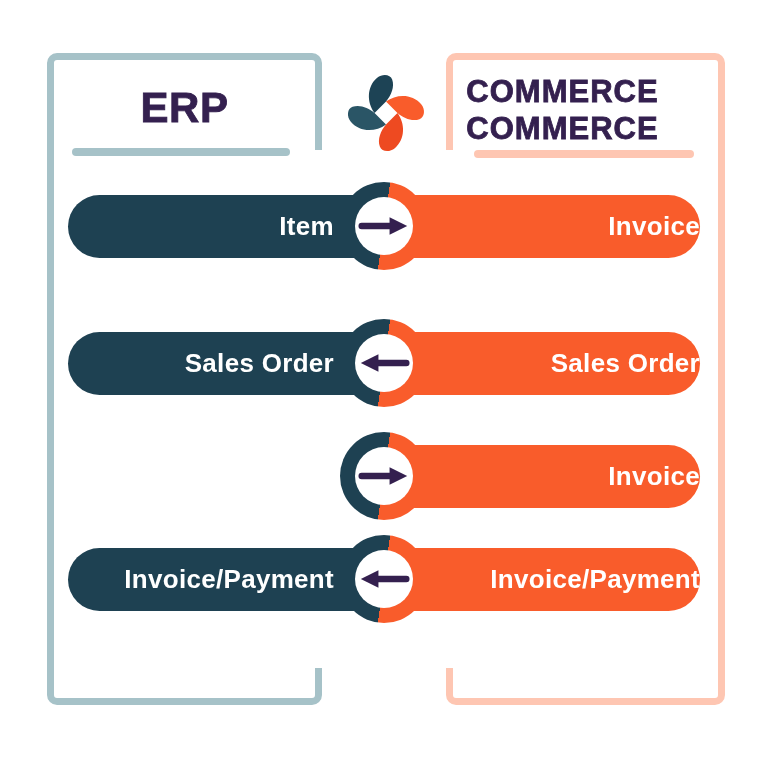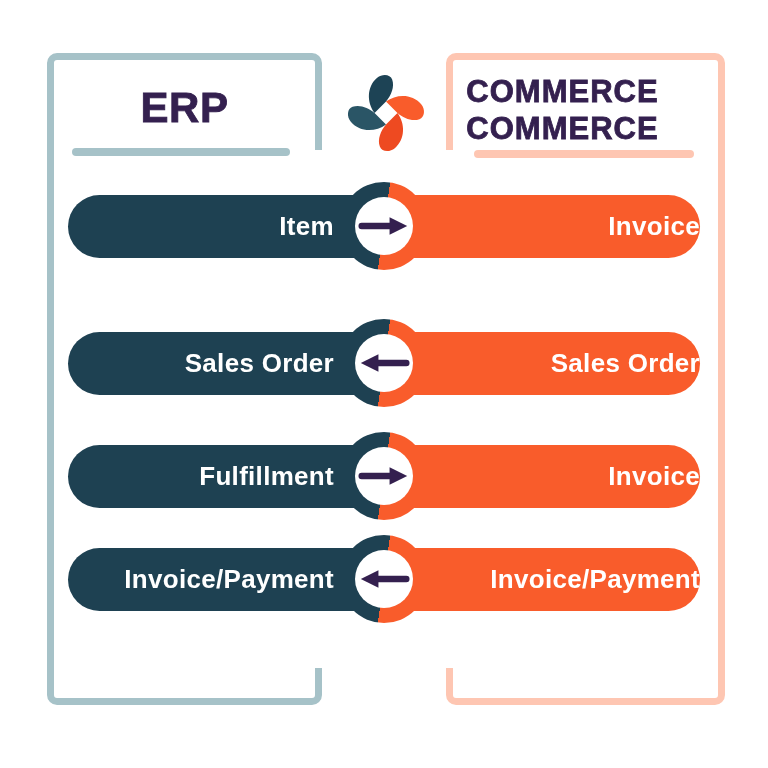--- a/index.html
+++ b/index.html
@@ -95,23 +95,20 @@
     </div>
     <div class="connector" data-dir="left">
       <svg class="arrow" viewBox="0 0 56 24">
         <line x1="4" y1="12" x2="36" y2="12" stroke="var(--purple)" stroke-width="7" stroke-linecap="round"></line>
         <polygon points="34,2.5 53,12 34,21.5" fill="var(--purple)"></polygon>
       </svg>
     </div>
   </div>
 
   <div class="row" style="top:432px">
-    <div class="pill left-pill">
-      <div class="pill-label">Fulfillment</div>
-    </div>
     <div class="pill right-pill">
       <div class="pill-label">Invoice</div>
     </div>
     <div class="connector" data-dir="right">
       <svg class="arrow" viewBox="0 0 56 24">
         <line x1="4" y1="12" x2="36" y2="12" stroke="var(--purple)" stroke-width="7" stroke-linecap="round"></line>
         <polygon points="34,2.5 53,12 34,21.5" fill="var(--purple)"></polygon>
       </svg>
     </div>
   </div>

